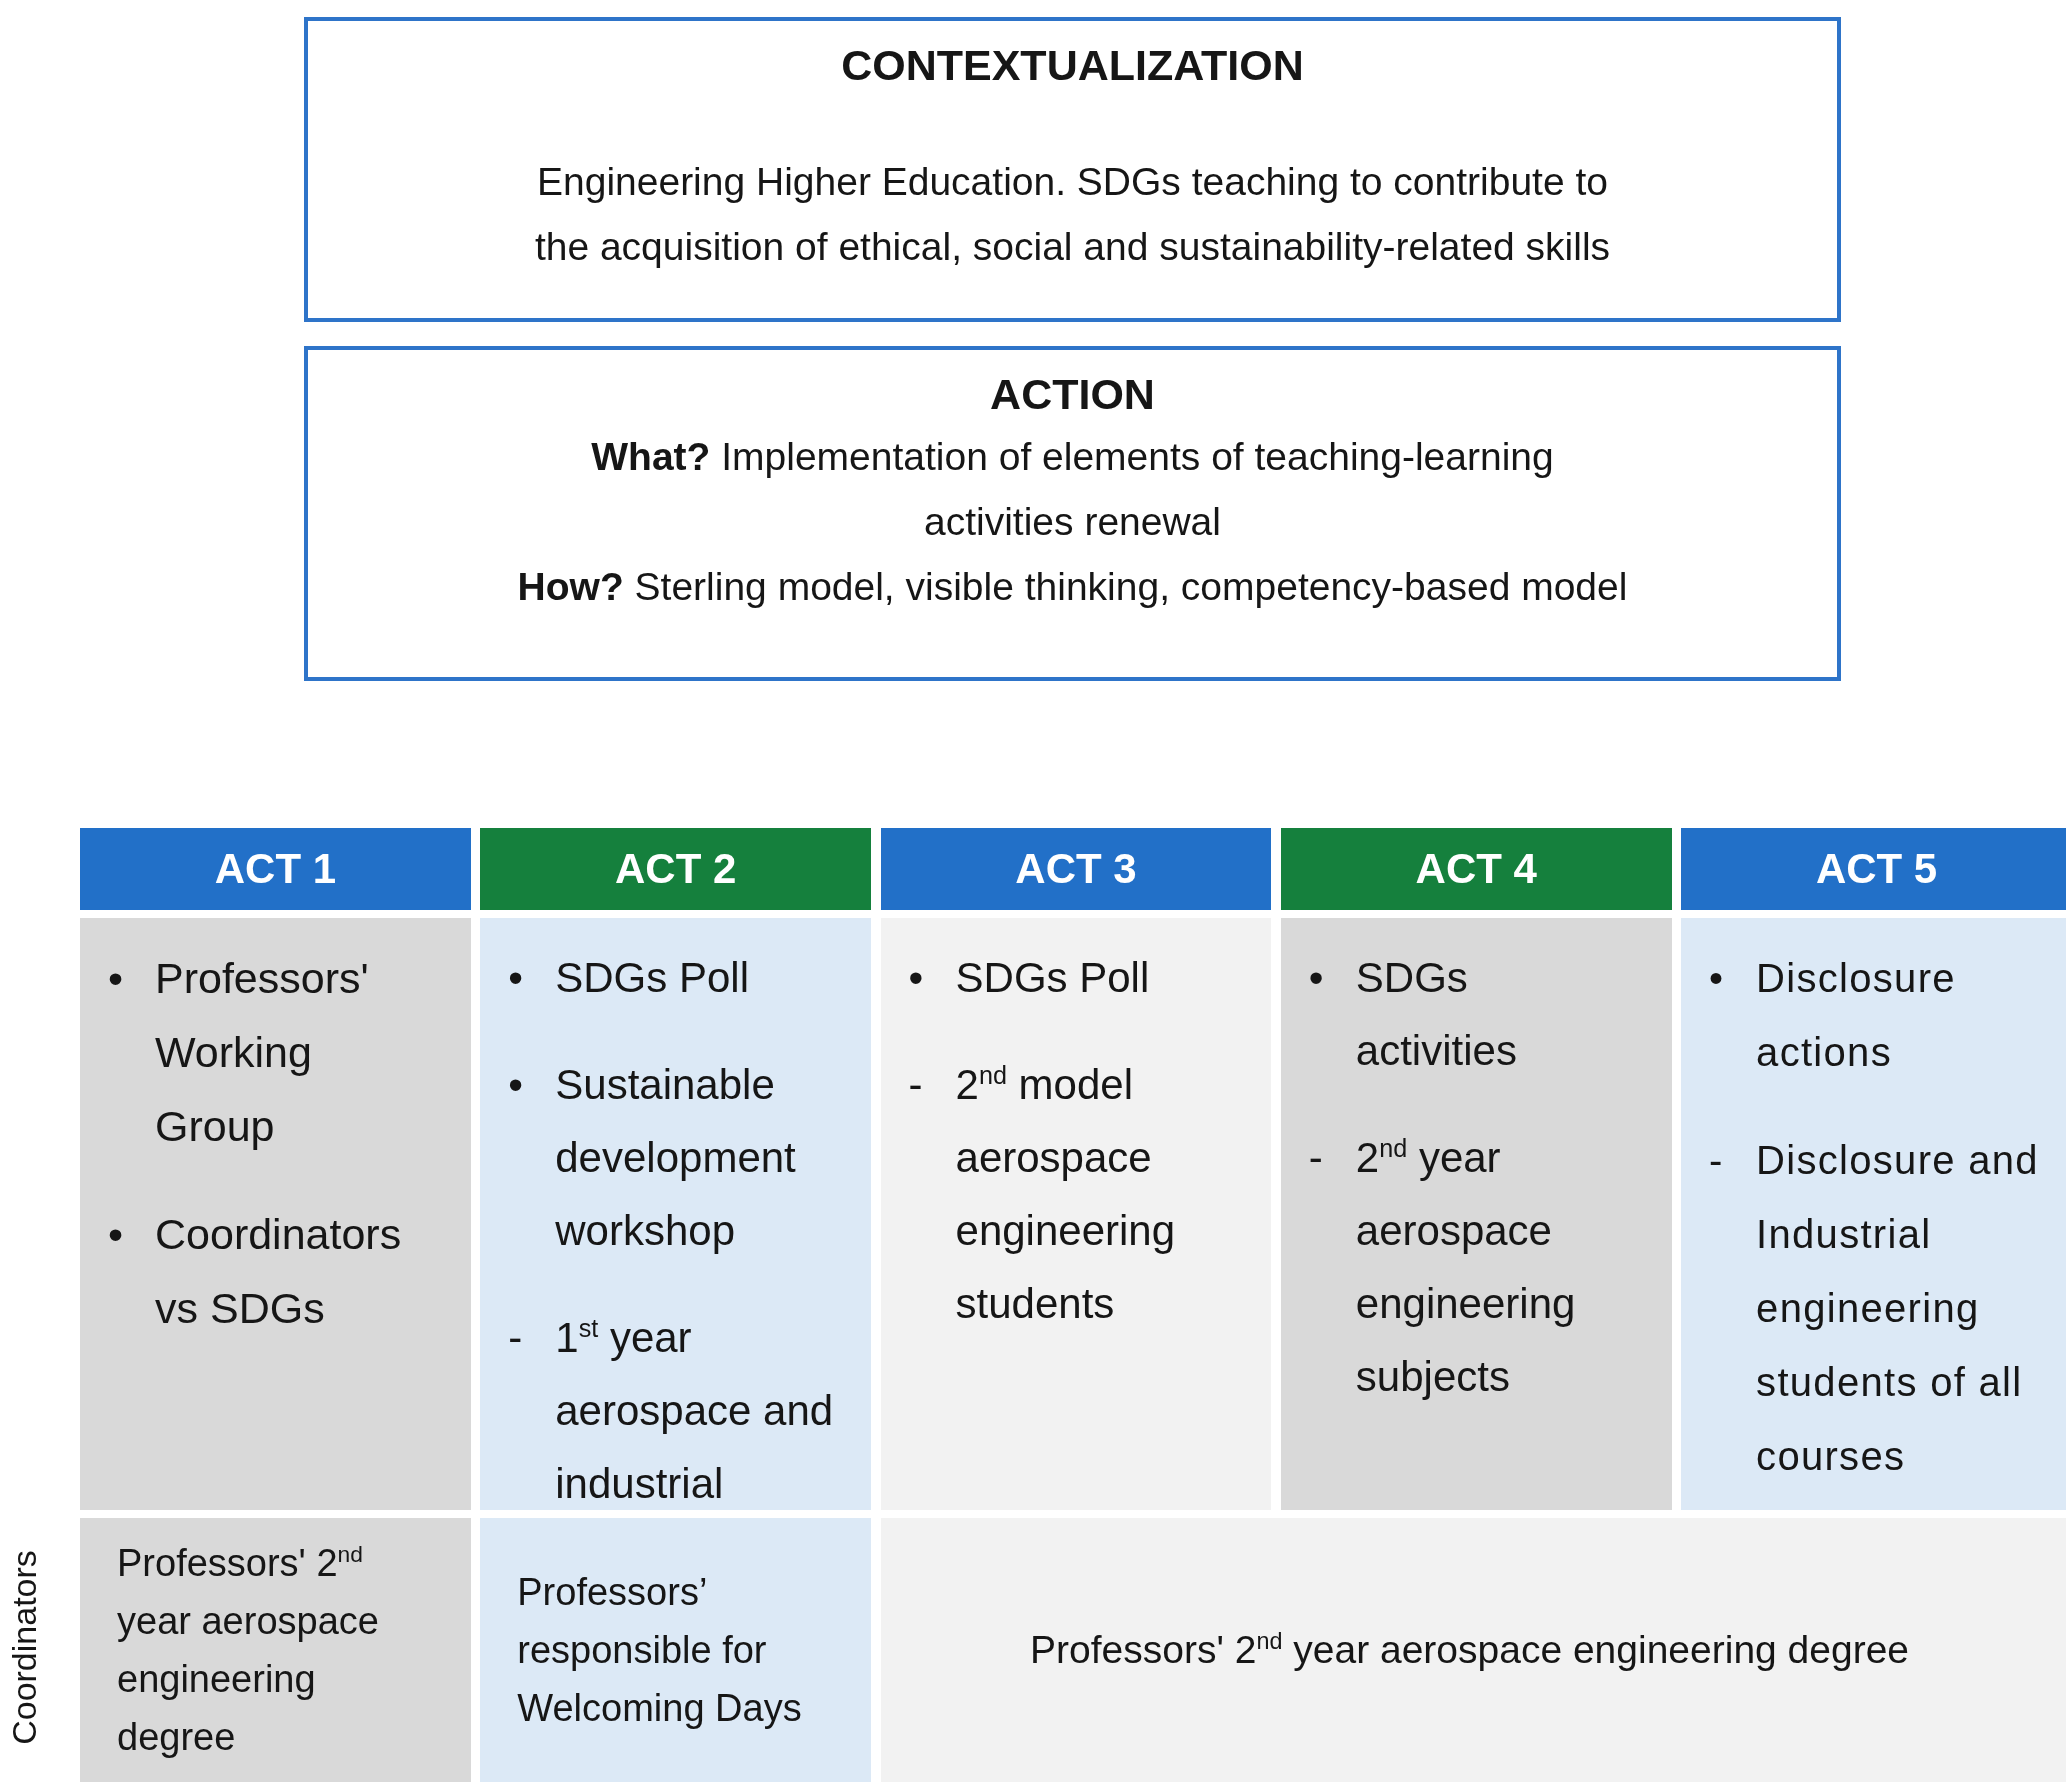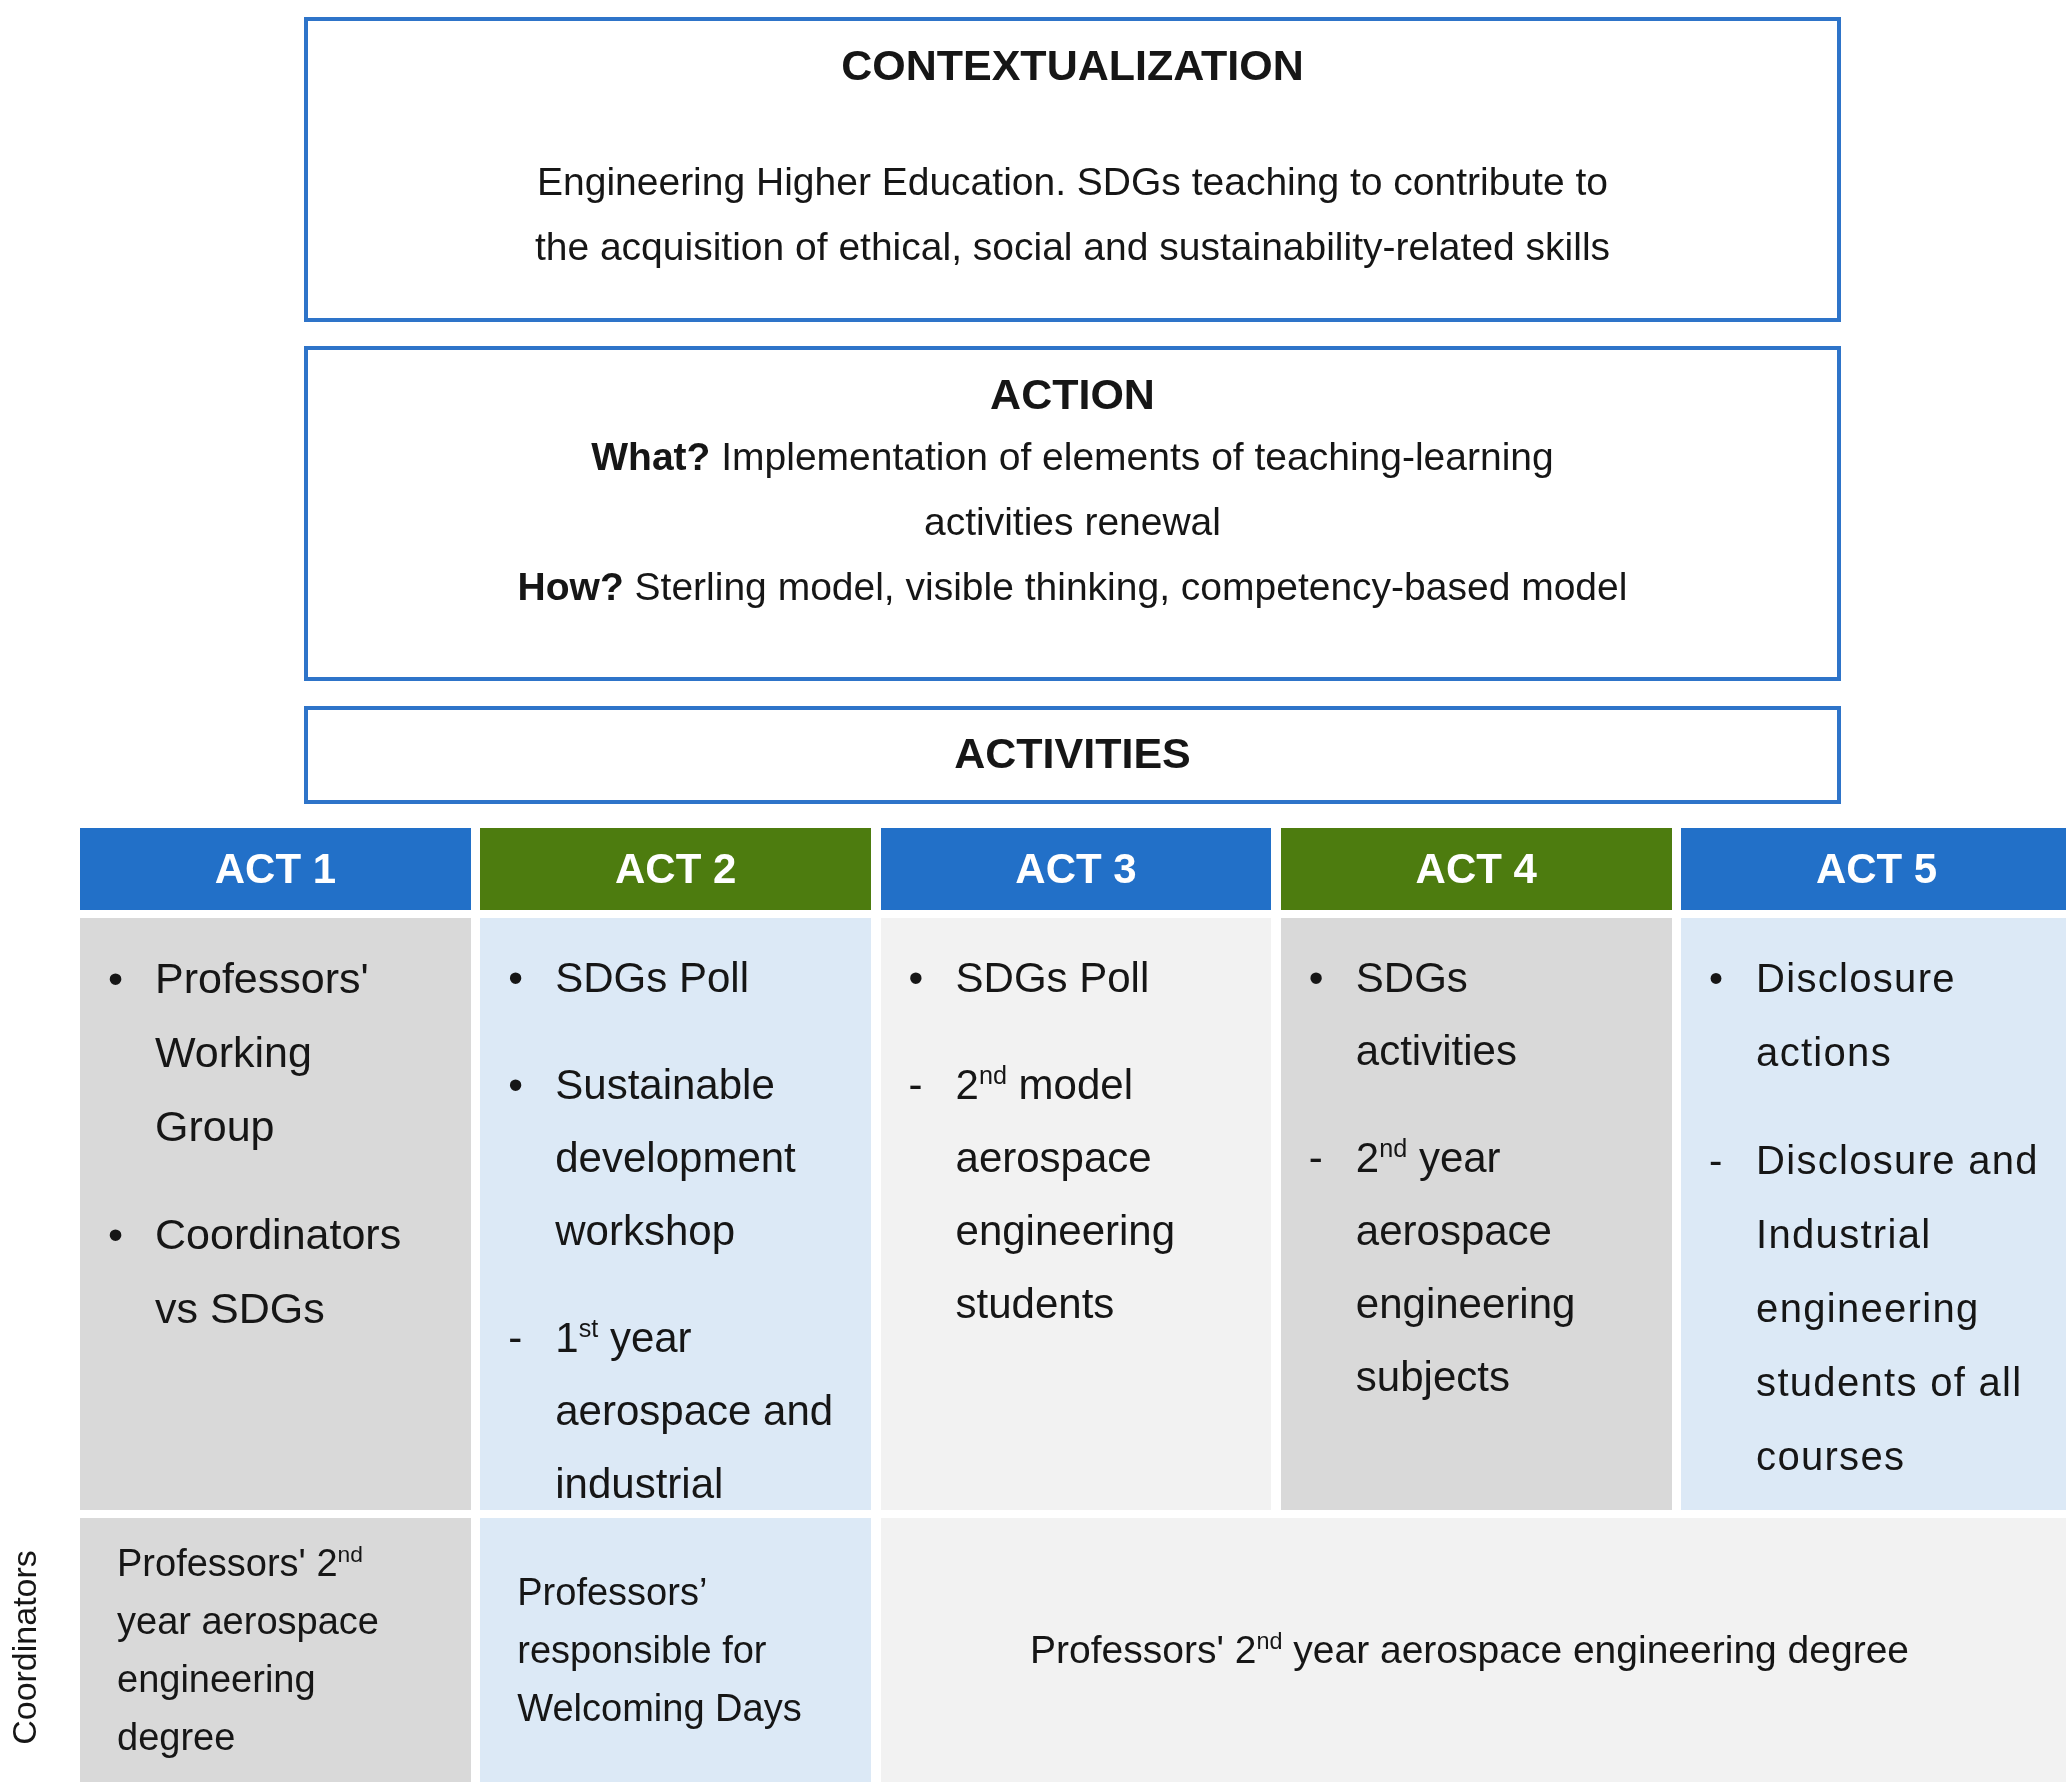--- a/index.html
+++ b/index.html
@@ -18,21 +18,21 @@
   #box-context .para{margin-top:59px;}
   #box-action .para{margin-top:5.4px;}
   .boldseg{font-weight:bold;}
 
   
   #acts-table{position:absolute;left:80px;top:828px;width:1992px;}
   .grid5{display:grid;grid-template-columns:repeat(5,1fr);column-gap:9.4px;}
   .hdr{height:82px;display:flex;align-items:center;justify-content:center;
        color:#ffffff;font-size:42px;font-weight:bold;}
   .hdr-a{background:#2270C8;}
-  .hdr-b{background:#4d7c0f;}
+  .hdr-b{background:#15803d;}
   #body-row{margin-top:8px;}
   .cell{height:592px;box-sizing:border-box;padding:23px 9.4px 0 28px;}
   .bg-gray{background:#D9D9D9;}
   .bg-blue{background:#DCE9F6;}
   .bg-lgray{background:#F2F2F2;}
   .item{display:flex;margin-bottom:34px;}
   .marker{width:47px;flex:0 0 47px;}
   .itext{flex:1;}
   sup{font-size:60%;vertical-align:super;line-height:0;}
 
@@ -79,23 +79,20 @@
   </div>
 
   <div class="tbox" id="box-context">
     <div class="title">CONTEXTUALIZATION</div>
     <div class="para">
       <div class="bodyline">Engineering Higher Education. SDGs teaching to contribute to</div>
       <div class="bodyline">the acquisition of ethical, social and sustainability-related skills</div>
     </div>
   </div>
 
-  <div class="tbox" id="box-activities">
-    <div class="title">ACTIVITIES</div>
-  </div>
 
   <div id="acts-table">
 
     <div class="grid5" id="header-row">
       <div class="hdr hdr-a">ACT 1</div>
       <div class="hdr hdr-b">ACT 2</div>
       <div class="hdr hdr-a">ACT 3</div>
       <div class="hdr hdr-b">ACT 4</div>
       <div class="hdr hdr-a">ACT 5</div>
     </div>

